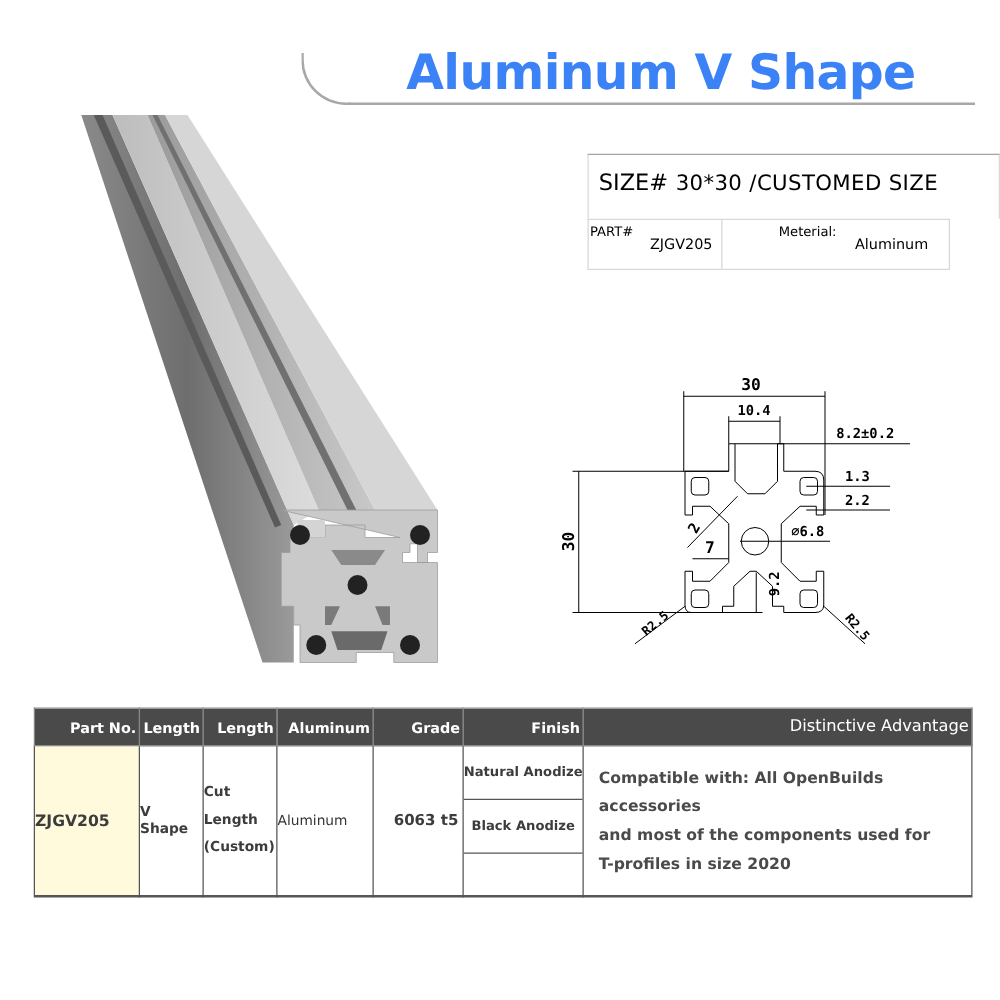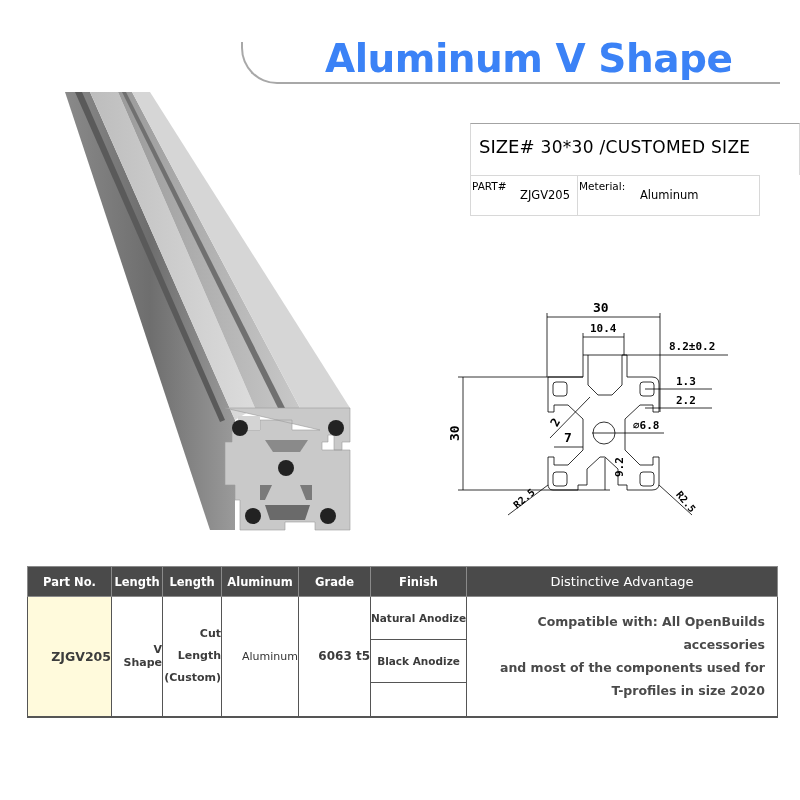--- a/index.html
+++ b/index.html
@@ -16,37 +16,37 @@
 
   
   .size-box { position: absolute; left: 470px; top: 123px; width: 290px; height: 93px; }
   .size-box .row1 { position: absolute; left: 0; top: 0; width: 330px; height: 52px;
     border-top: 1px solid #a3a3a3; border-left: 1px solid #d8d8d8; border-right: 1px solid #d8d8d8; }
   .size-box .row2 { position: absolute; left: 0; top: 52px; width: 290px; height: 41px;
     border: 1px solid #d8d8d8; display: flex; }
   .size-label { position: absolute; left: 8px; top: 12px; font-size: 18px; white-space: nowrap; }
   .size-label .val { margin-left: 6px; font-size: 17px; letter-spacing: 0.3px; }
   .cell-part { position: relative; width: 107px; height: 100%; border-right: 1px solid #d8d8d8; }
-  .cell-mat { position: relative; flex: 1; height: 100%; }
+  .cell-mat { position: relative; flex: 1; height: 100%; margin-left: 44px; }
   .small-lbl { position: absolute; left: 1px; top: 4px; font-size: 10.5px; }
   .small-val { position: absolute; font-size: 11.5px; }
 
   
   .product { position: absolute; left: 60px; top: 90px; width: 300px; height: 445px; }
 
   
   .drawing { position: absolute; left: 440px; top: 295px; width: 300px; height: 230px; }
 
   
   .spec-table { position: absolute; left: 27px; top: 566px; width: 751px; border-collapse: collapse;
     font-family: "DejaVu Sans", sans-serif; }
   .spec-table th { background: #4a4a4a; color: #fff; font-weight: bold; font-size: 11.5px;
-    height: 30px; border: 1px solid #8a8a8a; text-align: center; padding: 0 2px; white-space: nowrap; }
+    height: 30px; border: 1px solid #8a8a8a; text-align: right; padding: 0 2px; white-space: nowrap; }
   .spec-table th.adv { font-weight: normal; font-size: 13px; }
-  .spec-table td { border: 1px solid #555; text-align: right; font-size: 11px; color: #3c3c3c;
+  .spec-table td { border: 1px solid #555; text-align: left; font-size: 11px; color: #3c3c3c;
     font-weight: bold; vertical-align: middle; }
   .spec-table td.part { background: #fffadc; font-size: 12.5px; }
   .spec-table td.mat { font-weight: normal; font-size: 11px; color: #333; }
   .spec-table td.grade { font-size: 12px; padding-left: 16px; }
   .finish-cell { padding: 0 !important; }
   .finish-stack { display: flex; flex-direction: column; height: 118px; }
   .finish-stack > div { height: 43px; display: flex; align-items: center; justify-content: center;
     border-bottom: 1px solid #555; font-size: 10.5px; white-space: nowrap; }
   .finish-stack > div:last-child { border-bottom: none; flex: 1; }
   .adv-cell { text-align: center; padding: 0 12px !important; font-size: 12.5px !important;

